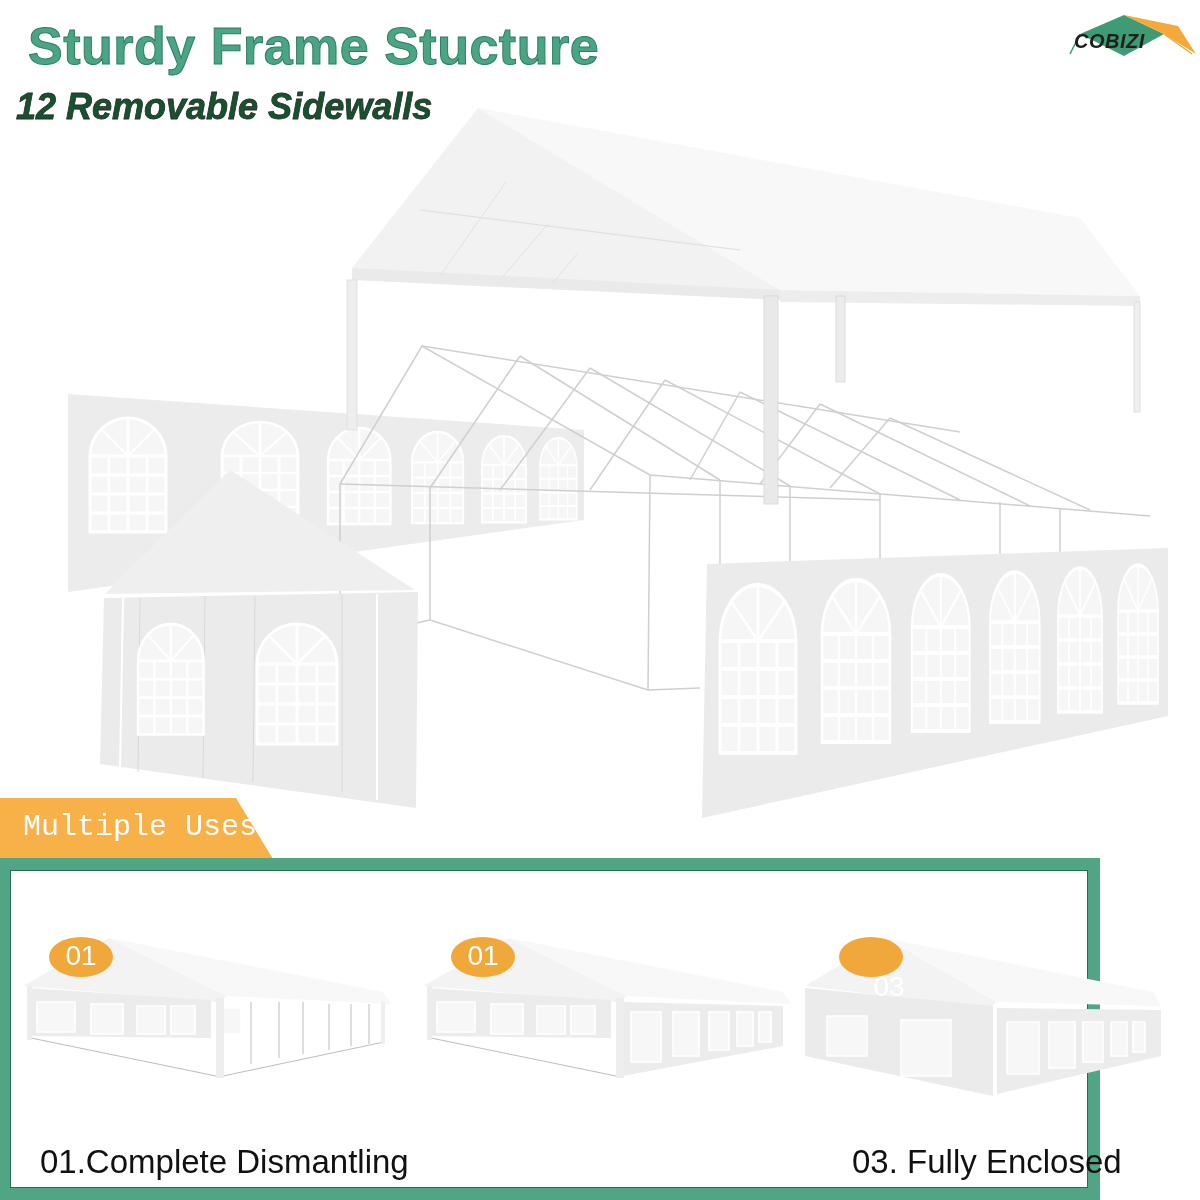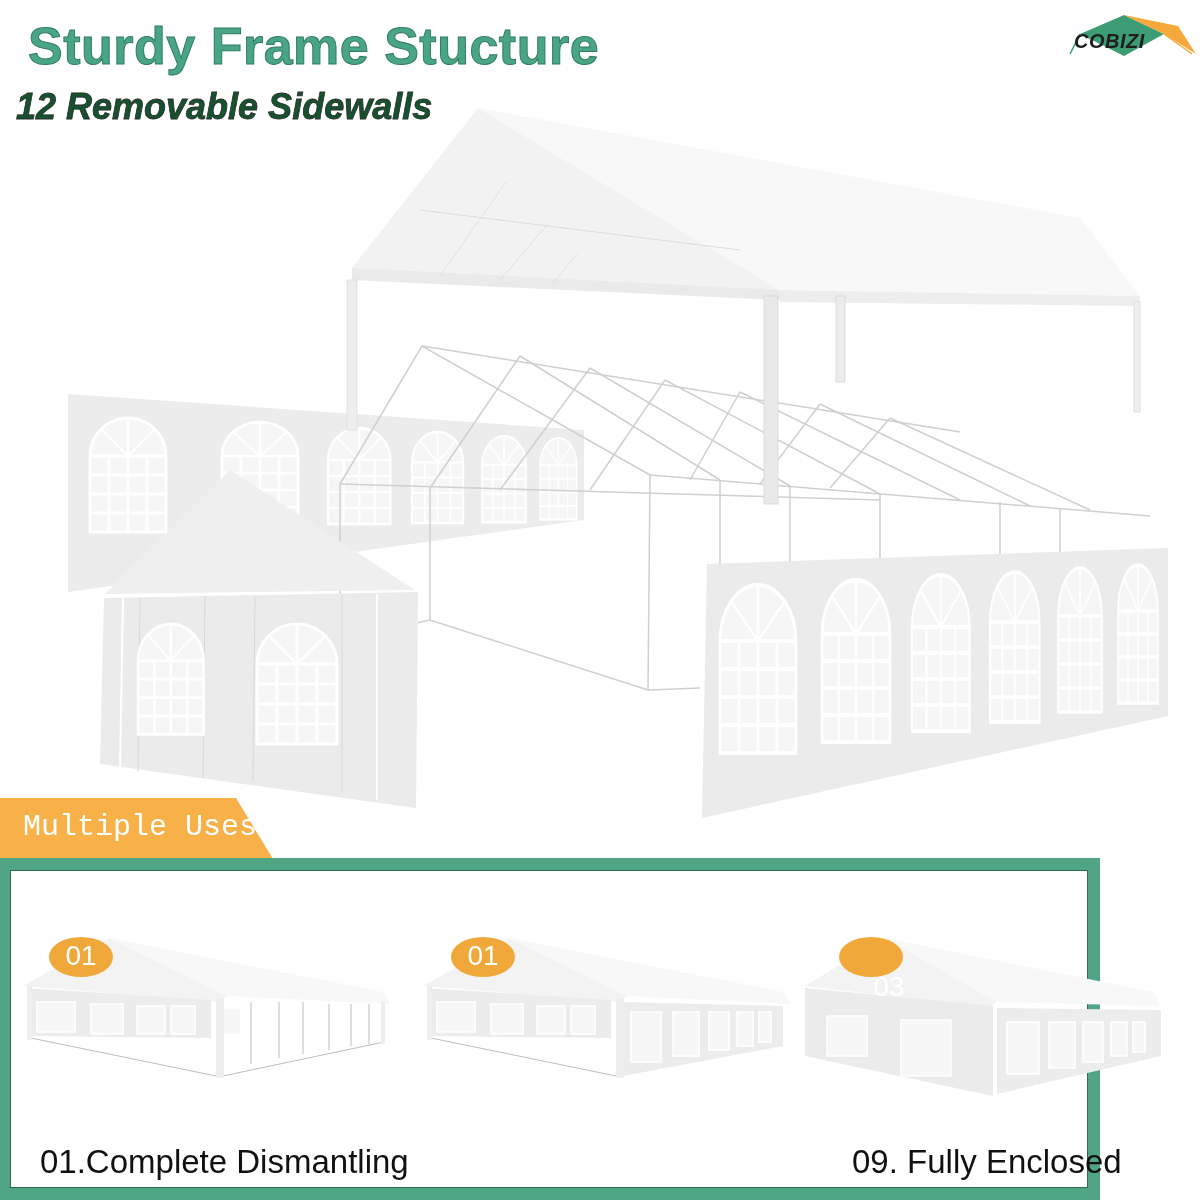--- a/index.html
+++ b/index.html
@@ -286,17 +286,17 @@
         <g fill="#f7f7f7" stroke="#fff" stroke-width="1.5">
           <rect x="206" y="96" width="32" height="52"></rect>
           <rect x="248" y="96" width="26" height="46"></rect>
           <rect x="282" y="96" width="20" height="40"></rect>
           <rect x="310" y="96" width="16" height="34"></rect>
           <rect x="332" y="96" width="12" height="30"></rect>
         </g>
       </svg>
       <div class="badge" style="left:38px;"></div>
       <div class="badge-num" style="left:56px;margin-top:31px;">03</div>
-      <div class="use-label" style="left:51px;">09. Fully Enclosed</div>
+      <div class="use-label" style="left:51px;">03. Fully Enclosed</div>
     </div>
 
   </div>
 </div>
 
 </body></html>

